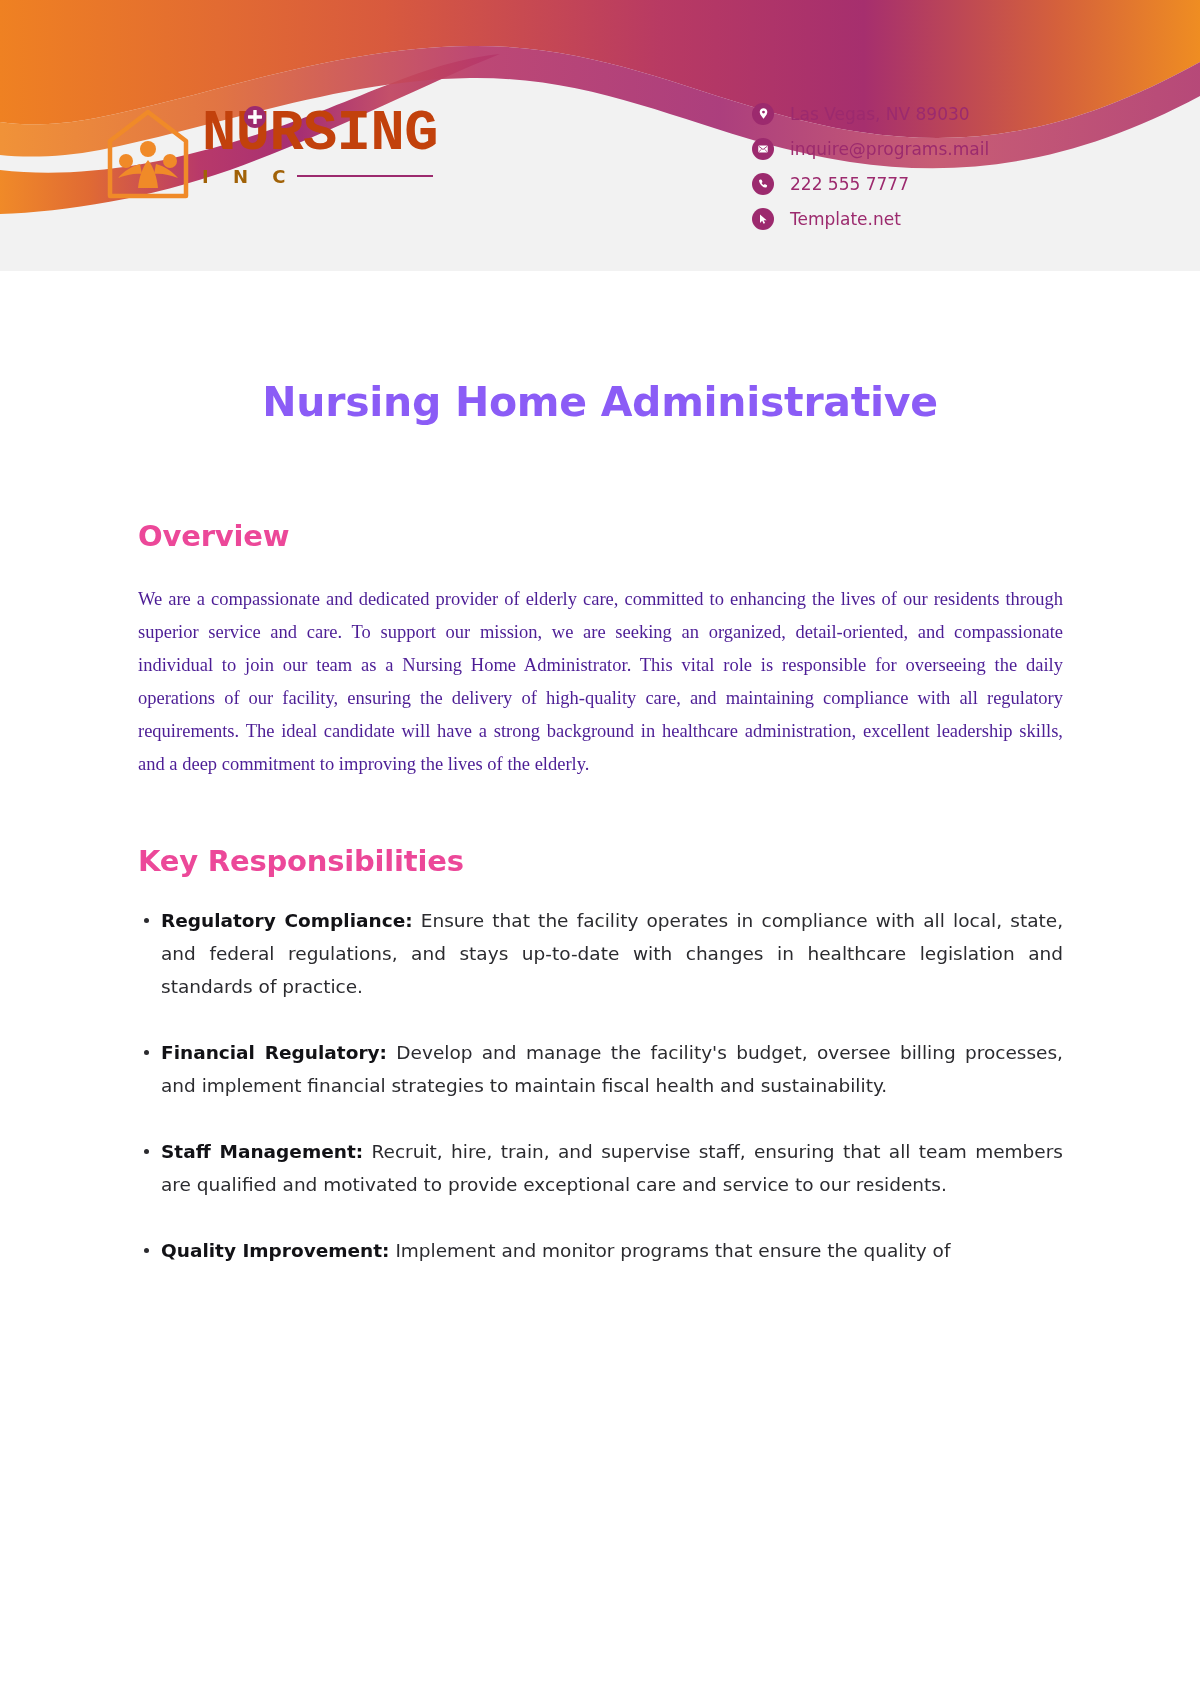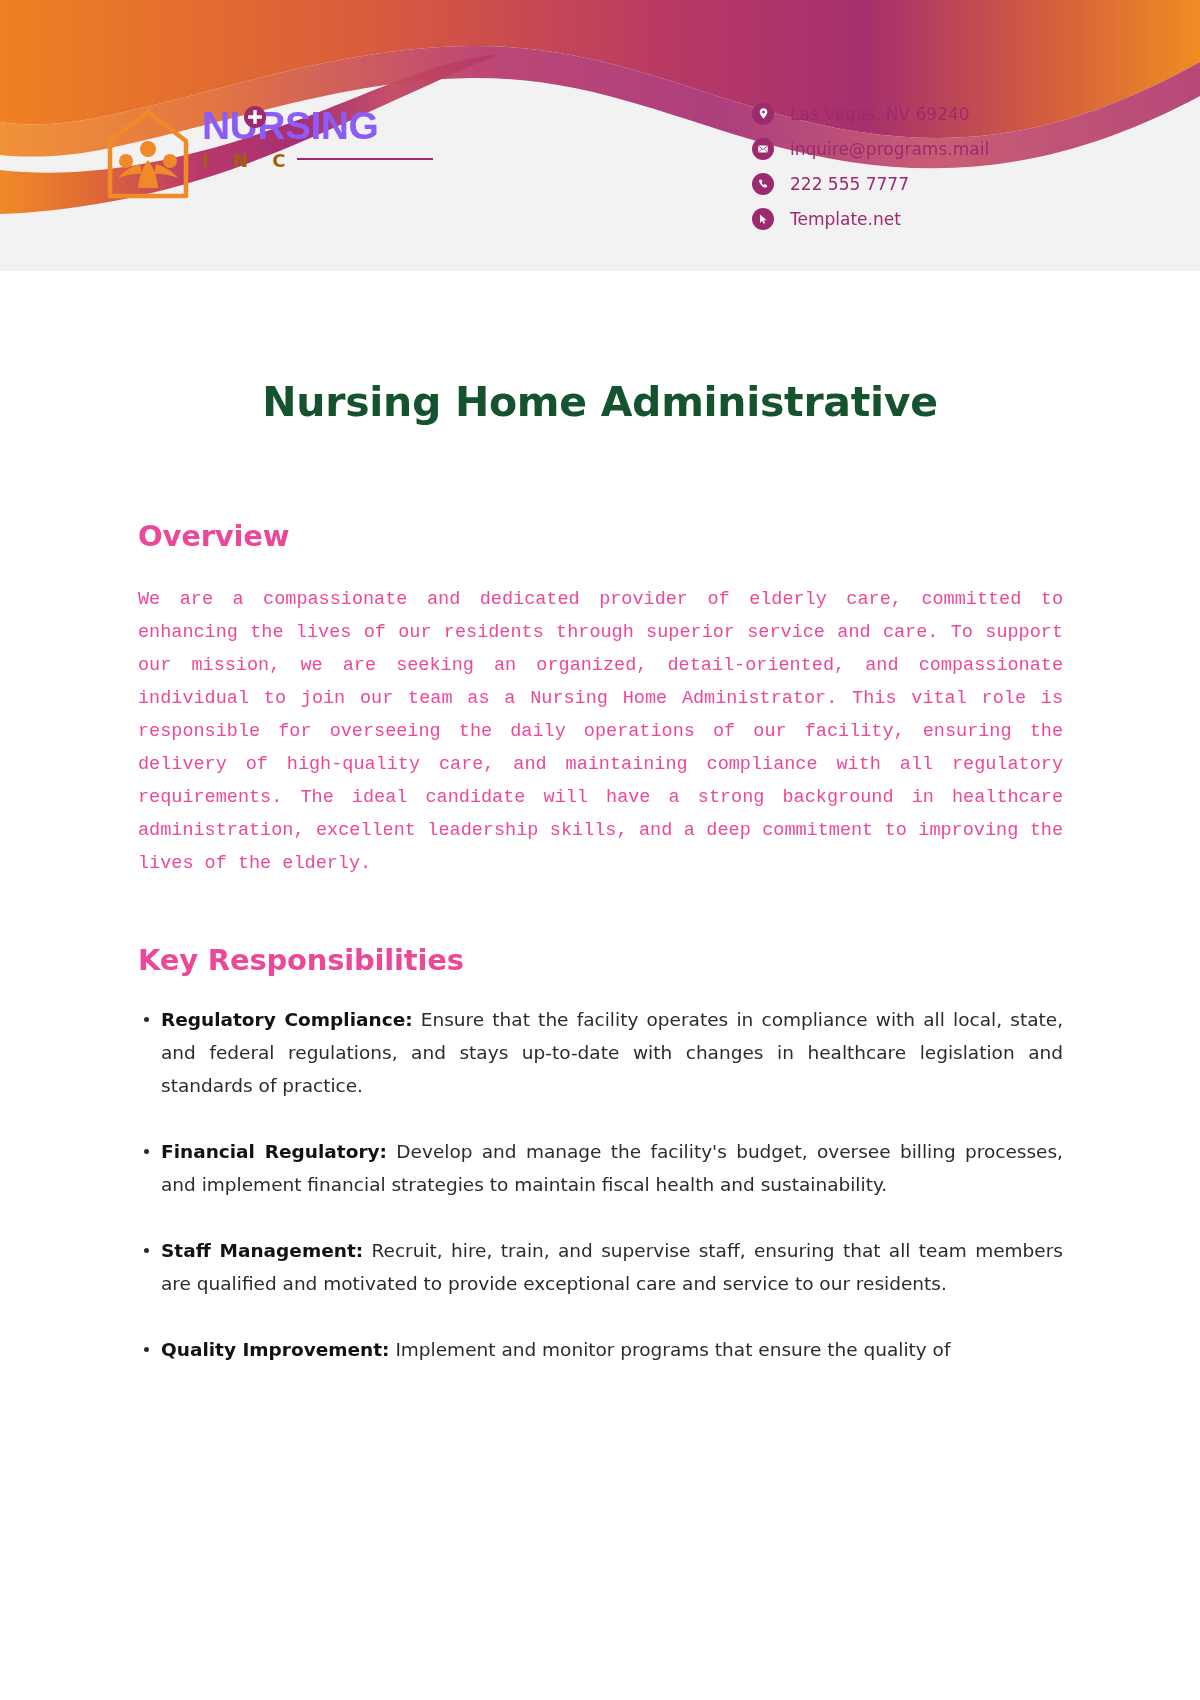--- a/index.html
+++ b/index.html
@@ -43,26 +43,26 @@
     align-items: flex-start;
   }
   .logo-mark { width: 88px; height: 92px; display:block; }
   .logo-words {
     margin-left: 10px;
     display: flex;
     flex-direction: column;
     justify-content: flex-start;
   }
   .logo-name {
-    font-size: 39px;
+    font-size: 57px;
     font-weight: 700;
-    color: #8b5cf6;
+    color: #c2410c;
     letter-spacing: -0.5px;
     line-height: 0.92;
-    font-family: Liberation Sans, sans-serif;
+    font-family: Liberation Mono, monospace;
   }
   .logo-sub-row {
     display: flex;
     align-items: center;
     margin-top: 6px;
   }
   .logo-sub {
     font-size: 18px;
     font-weight: 600;
     color: #a16207;
@@ -117,21 +117,21 @@
     position: absolute;
     top: 271px; left: 0;
     width: 1200px;
   }
 
   .doc-title {
     margin-top: 104px;
     text-align: center;
     font-size: 41px;
     font-weight: 700;
-    color: #14532d;
+    color: #8b5cf6;
     line-height: 1.32;
     letter-spacing: -0.3px;
     font-family: "DejaVu Sans", sans-serif;
   }
 
   .content {
     margin: 0 auto;
     width: 926px;
     padding-left: 1px;
   }
@@ -143,23 +143,23 @@
     letter-spacing: -0.2px;
     font-family: "DejaVu Sans", sans-serif;
   }
   .sec-overview { margin-top: 90px; }
   .sec-resp { margin-top: 63px; }
 
   .para {
     margin-top: 30px;
     font-size: 18.5px;
     line-height: 33px;
-    color: #ec4899;
+    color: #4c1d95;
     text-align: justify;
-    font-family: Liberation Mono, monospace;
+    font-family: Liberation Serif, serif;
   }
 
   ul.bullets {
     margin-top: 26px;
     list-style: none;
   }
   ul.bullets li {
     position: relative;
     padding-left: 23px;
     margin-bottom: 33px;
@@ -243,21 +243,21 @@
 
     <div class="contacts">
 
       <div class="contact-row">
         <span class="contact-badge">
           <svg width="13" height="13" viewBox="0 0 24 24">
             <path d="M12 2.5c-4 0-7 3-7 6.8 0 5 7 12.2 7 12.2s7-7.2 7-12.2c0-3.8-3-6.8-7-6.8z" fill="#ffffff"></path>
             <circle cx="12" cy="9.3" r="2.6" fill="#9c2a6e"></circle>
           </svg>
         </span>
-        <span class="contact-text">Las Vegas, NV 69240</span>
+        <span class="contact-text">Las Vegas, NV 89030</span>
       </div>
 
       <div class="contact-row">
         <span class="contact-badge">
           <svg width="12" height="12" viewBox="0 0 24 24">
             <rect x="2.5" y="5" width="19" height="14" rx="2" fill="#ffffff"></rect>
             <path d="M3.5 6.5 L12 13 L20.5 6.5" fill="none" stroke="#9c2a6e" stroke-width="1.8"></path>
             <path d="M3.5 17.8 L9.4 12 M20.5 17.8 L14.6 12" stroke="#9c2a6e" stroke-width="1.5"></path>
           </svg>
         </span>

